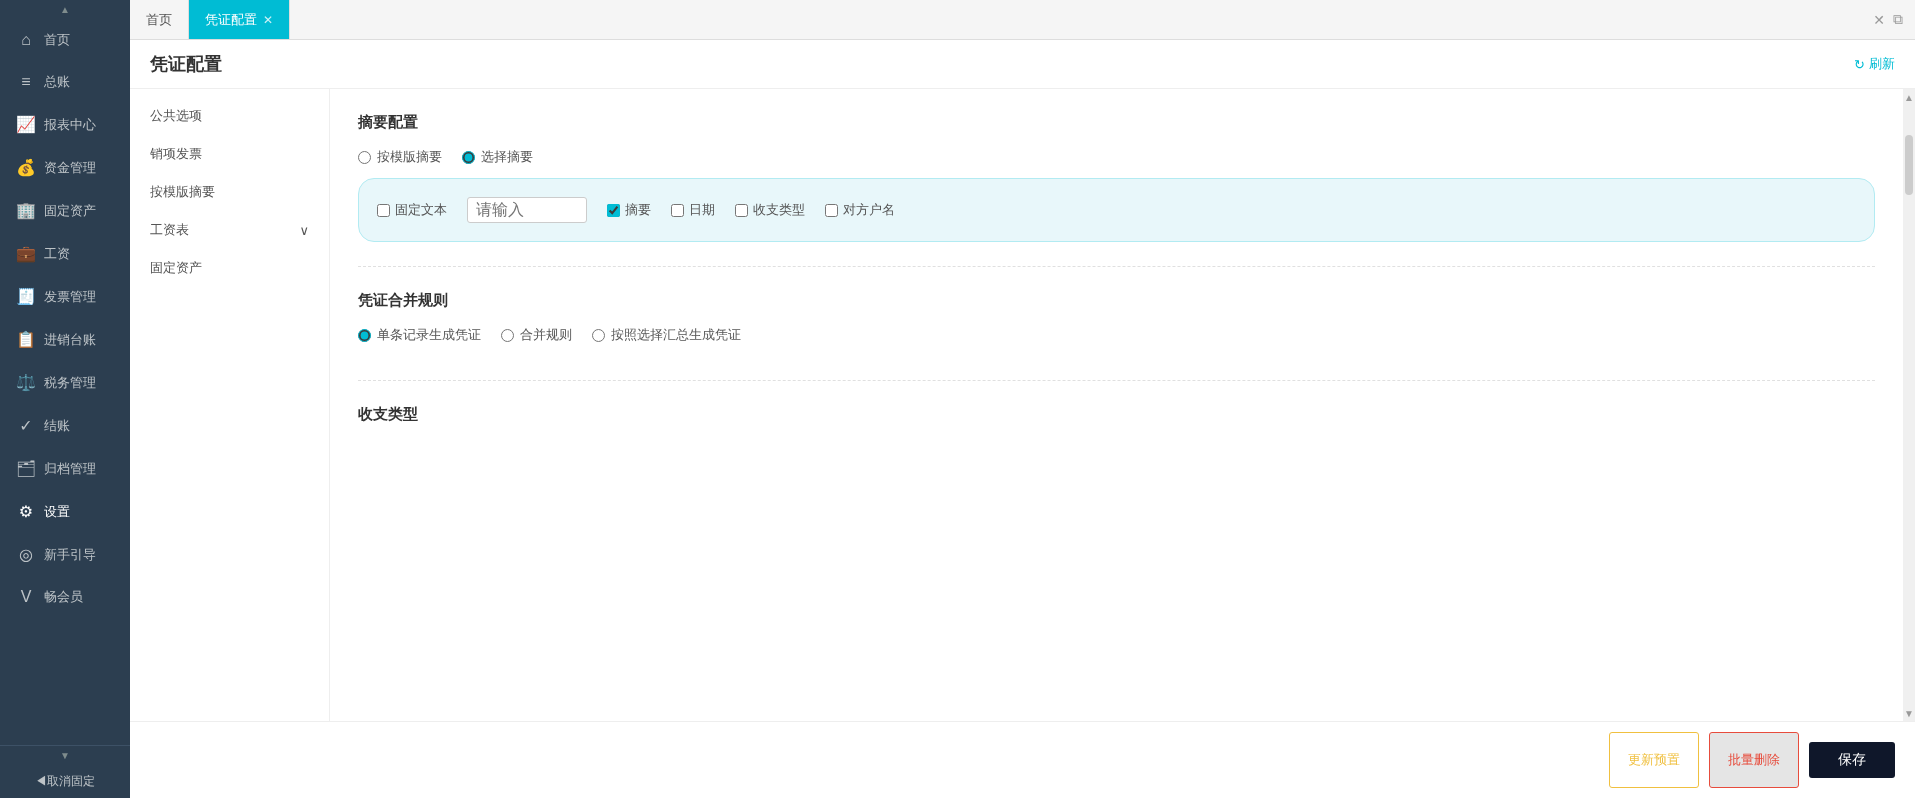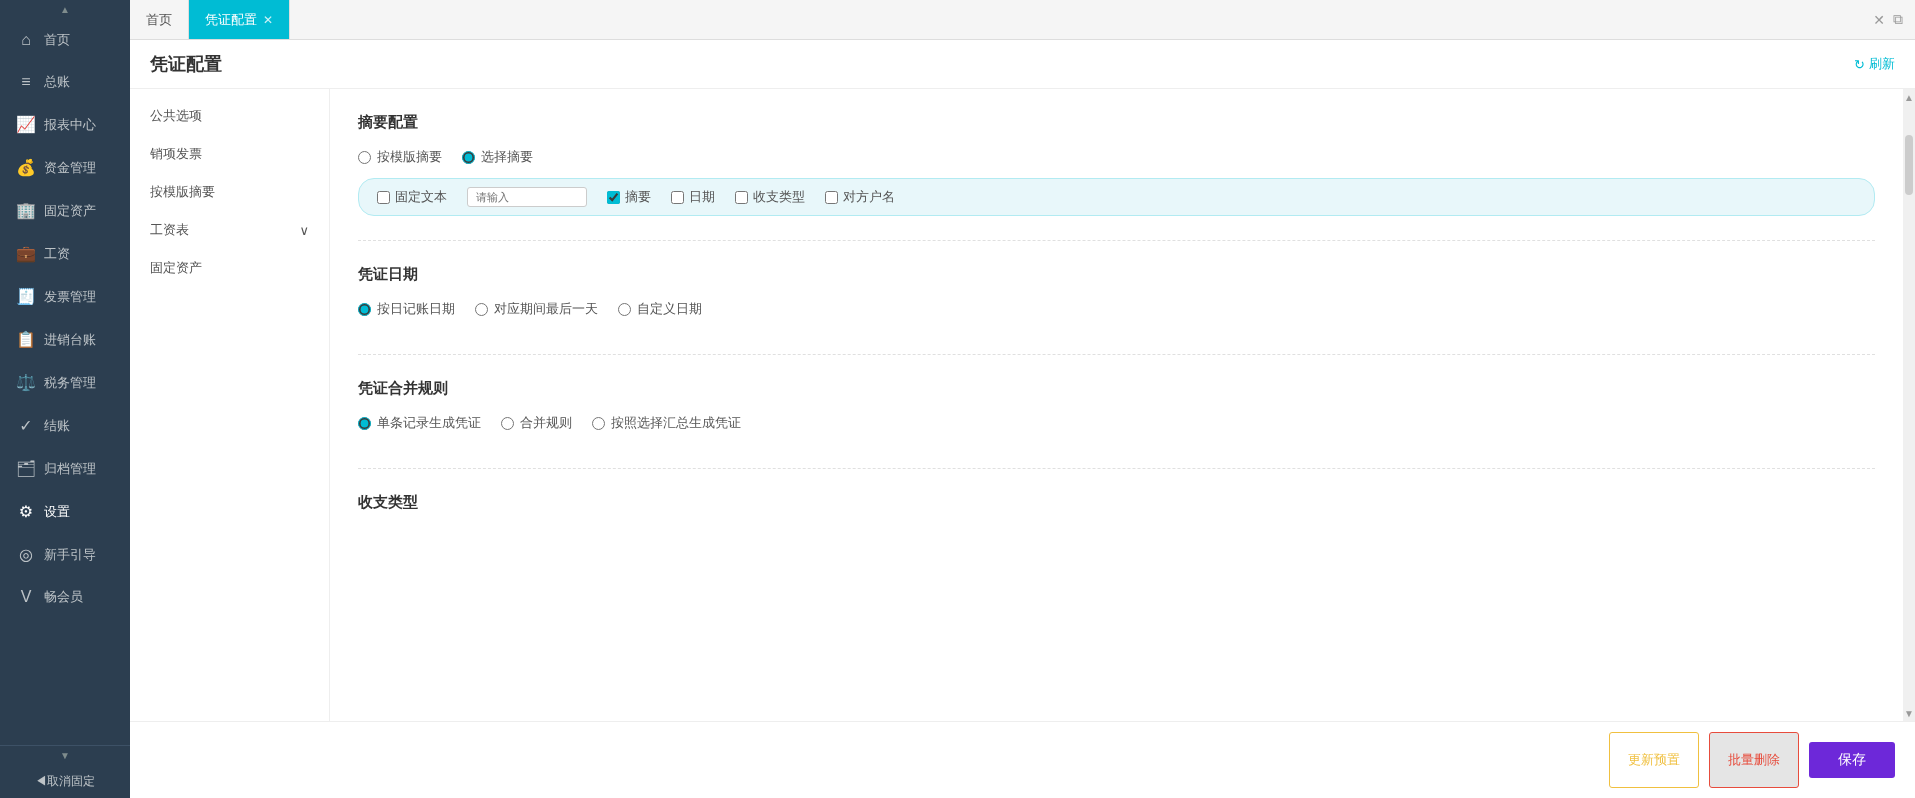--- a/index.html
+++ b/index.html
@@ -171,21 +171,21 @@
       font-size: 13px;
       color: #555;
     }
     .radio-item input[type="radio"] { accent-color: #00bcd4; cursor: pointer; }
 
     
     .summary-config-box {
       background: #e8f7fa;
       border: 1px solid #b2ebf2;
       border-radius: 16px;
-      padding: 8px 18px;
+      padding: 18px 18px;
       margin-top: 8px;
     }
     .checkbox-row {
       display: flex;
       align-items: center;
       gap: 20px;
       flex-wrap: wrap;
     }
     .checkbox-item {
       display: flex;
@@ -193,21 +193,21 @@
       gap: 5px;
       font-size: 13px;
       color: #555;
       cursor: pointer;
     }
     .checkbox-item input[type="checkbox"] { accent-color: #00bcd4; cursor: pointer; }
     .text-input {
       border: 1px solid #ccc;
       border-radius: 3px;
       padding: 3px 8px;
-      font-size: 11px;
+      font-size: 16px;
       color: #999;
       width: 120px;
       outline: none;
     }
     .example-text {
       color: #00bcd4;
       font-size: 13px;
       margin-top: 10px;
     }
 
@@ -233,21 +233,21 @@
       background: #fff;
       border-color: #f0c040;
       color: #f0c040;
     }
     .btn-outline-red {
       background: #e5e5e5;
       border-color: #e74c3c;
       color: #e74c3c;
     }
     .btn-green {
-      background: #6d28d9;
+      background: #0f172a;
       color: #fff;
       padding: 8px 28px;
       font-size: 14px;
     }
 
     
     .right-content::-webkit-scrollbar { width: 6px; }
     .right-content::-webkit-scrollbar-track { background: #f0f0f0; }
     .right-content::-webkit-scrollbar-thumb { background: #ccc; border-radius: 3px; }
 
@@ -442,37 +442,20 @@
               <span>收支类型</span>
             </label>
             <label class="checkbox-item">
               <input type="checkbox" style="">
               <span>对方户名</span>
             </label>
           </div>
         </div>
       </div>
 
-      <div class="section">
-        <div class="section-title">凭证日期</div>
-        <div class="radio-group">
-          <label class="radio-item">
-            <input type="radio" name="date_mode" checked="" style="">
-            <span>按日记账日期</span>
-          </label>
-          <label class="radio-item">
-            <input type="radio" name="date_mode" style="">
-            <span>对应期间最后一天</span>
-          </label>
-          <label class="radio-item">
-            <input type="radio" name="date_mode" style="">
-            <span>自定义日期</span>
-          </label>
-        </div>
-      </div>
 
       <div class="section">
         <div class="section-title">凭证合并规则</div>
         <div class="radio-group">
           <label class="radio-item">
             <input type="radio" name="merge_mode" checked="" style="">
             <span>单条记录生成凭证</span>
           </label>
           <label class="radio-item">
             <input type="radio" name="merge_mode" style="">

